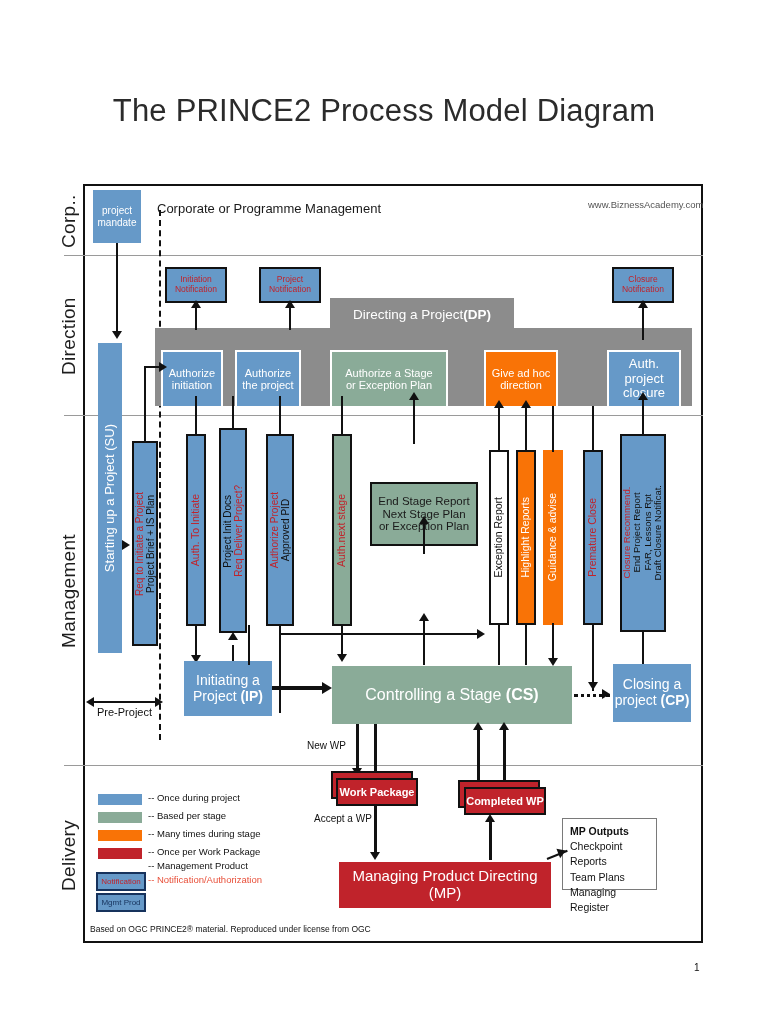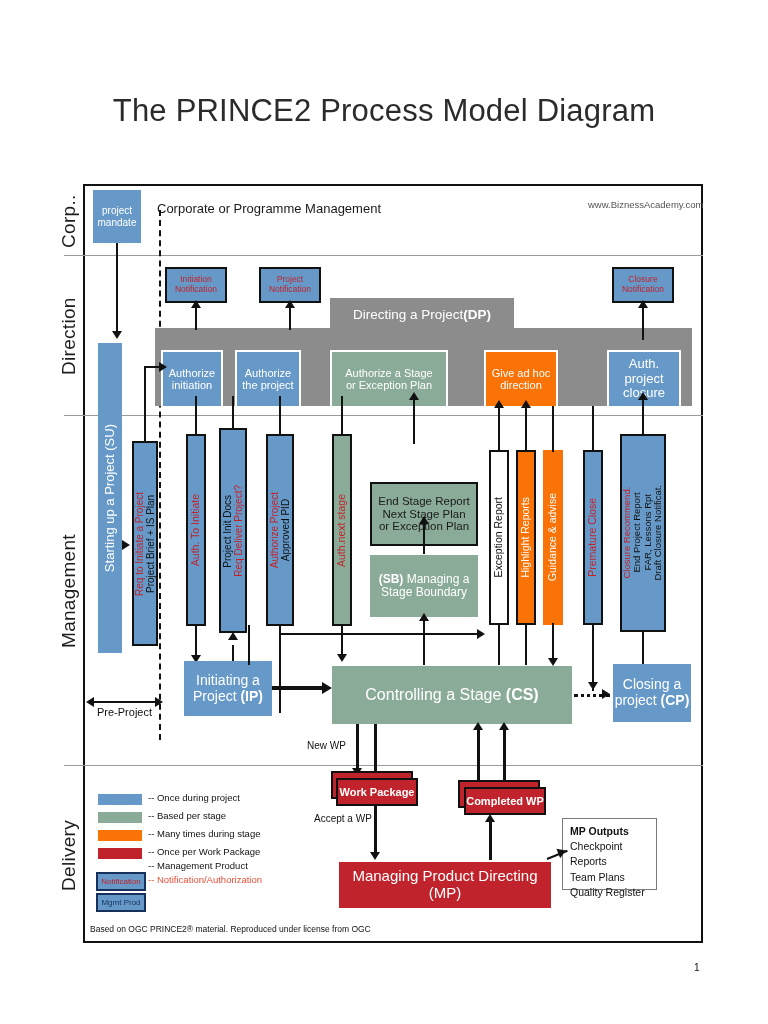--- a/index.html
+++ b/index.html
@@ -207,24 +207,20 @@
   <div class="arr arr-d" style="left:337px;top:654px;"></div>
 
   <div class="bx green kborder" style="left:370px;top:434px;width:108px;height:64px;font-size:11.5px;flex-direction:column;color:#1a1a1a;margin-top:48px;">
     <span>End Stage Report</span>
     <span>Next Stage Plan</span>
     <span>or Exception Plan</span>
   </div>
   <div class="ln" style="left:413px;top:396px;width:2px;height:48px;"></div>
   <div class="arr arr-u" style="left:409px;top:392px;"></div>
 
-  <div class="bx green" style="left:370px;top:555px;width:108px;height:62px;font-size:12px;flex-direction:column;">
-    <span><b>(SB)</b><span> Managing a</span></span>
-    <span>Stage Boundary</span>
-  </div>
   <div class="ln" style="left:423px;top:520px;width:2px;height:34px;"></div>
   <div class="arr arr-u" style="left:419px;top:516px;"></div>
   <div class="ln" style="left:423px;top:617px;width:2px;height:48px;"></div>
   <div class="arr arr-u" style="left:419px;top:613px;"></div>
 
   <div class="vbar white kborder" style="left:489px;top:450px;width:20px;height:175px;">
     <span class="vtext blktxt" style="font-size:10.5px;">Exception Report</span>
   </div>
   <div class="ln" style="left:498px;top:406px;width:2px;height:46px;"></div>
   <div class="arr arr-u" style="left:494px;top:400px;"></div>
@@ -326,21 +322,21 @@
   <div class="arr arr-u" style="left:485px;top:814px;"></div>
 
   <div class="bx red" style="left:339px;top:862px;width:212px;height:46px;font-size:15px;">
     <span>Managing Product Directing (MP)</span>
   </div>
 
   <div class="mpbox" style="left:562px;top:818px;width:95px;height:72px;">
     <b>MP Outputs</b><br>
     <span>Checkpoint Reports</span><br>
     <span>Team Plans</span><br>
-    <span>Quality Register</span>
+    <span>Managing Register</span>
   </div>
   <div class="ln" style="left:547px;top:858px;width:22px;height:2px;transform:rotate(-22deg);transform-origin:left center;"></div>
   <div class="arr arr-r" style="left:558px;top:847px;transform:rotate(-22deg);"></div>
 
   <div class="lg-sw" style="left:98px;top:794px;background:#6699c8;"></div>
   <div class="lg-tx" style="left:148px;top:792px;">-- Once during project</div>
 
   <div class="lg-sw" style="left:98px;top:812px;background:#8aab98;"></div>
   <div class="lg-tx" style="left:148px;top:810px;">-- Based per stage</div>
 

